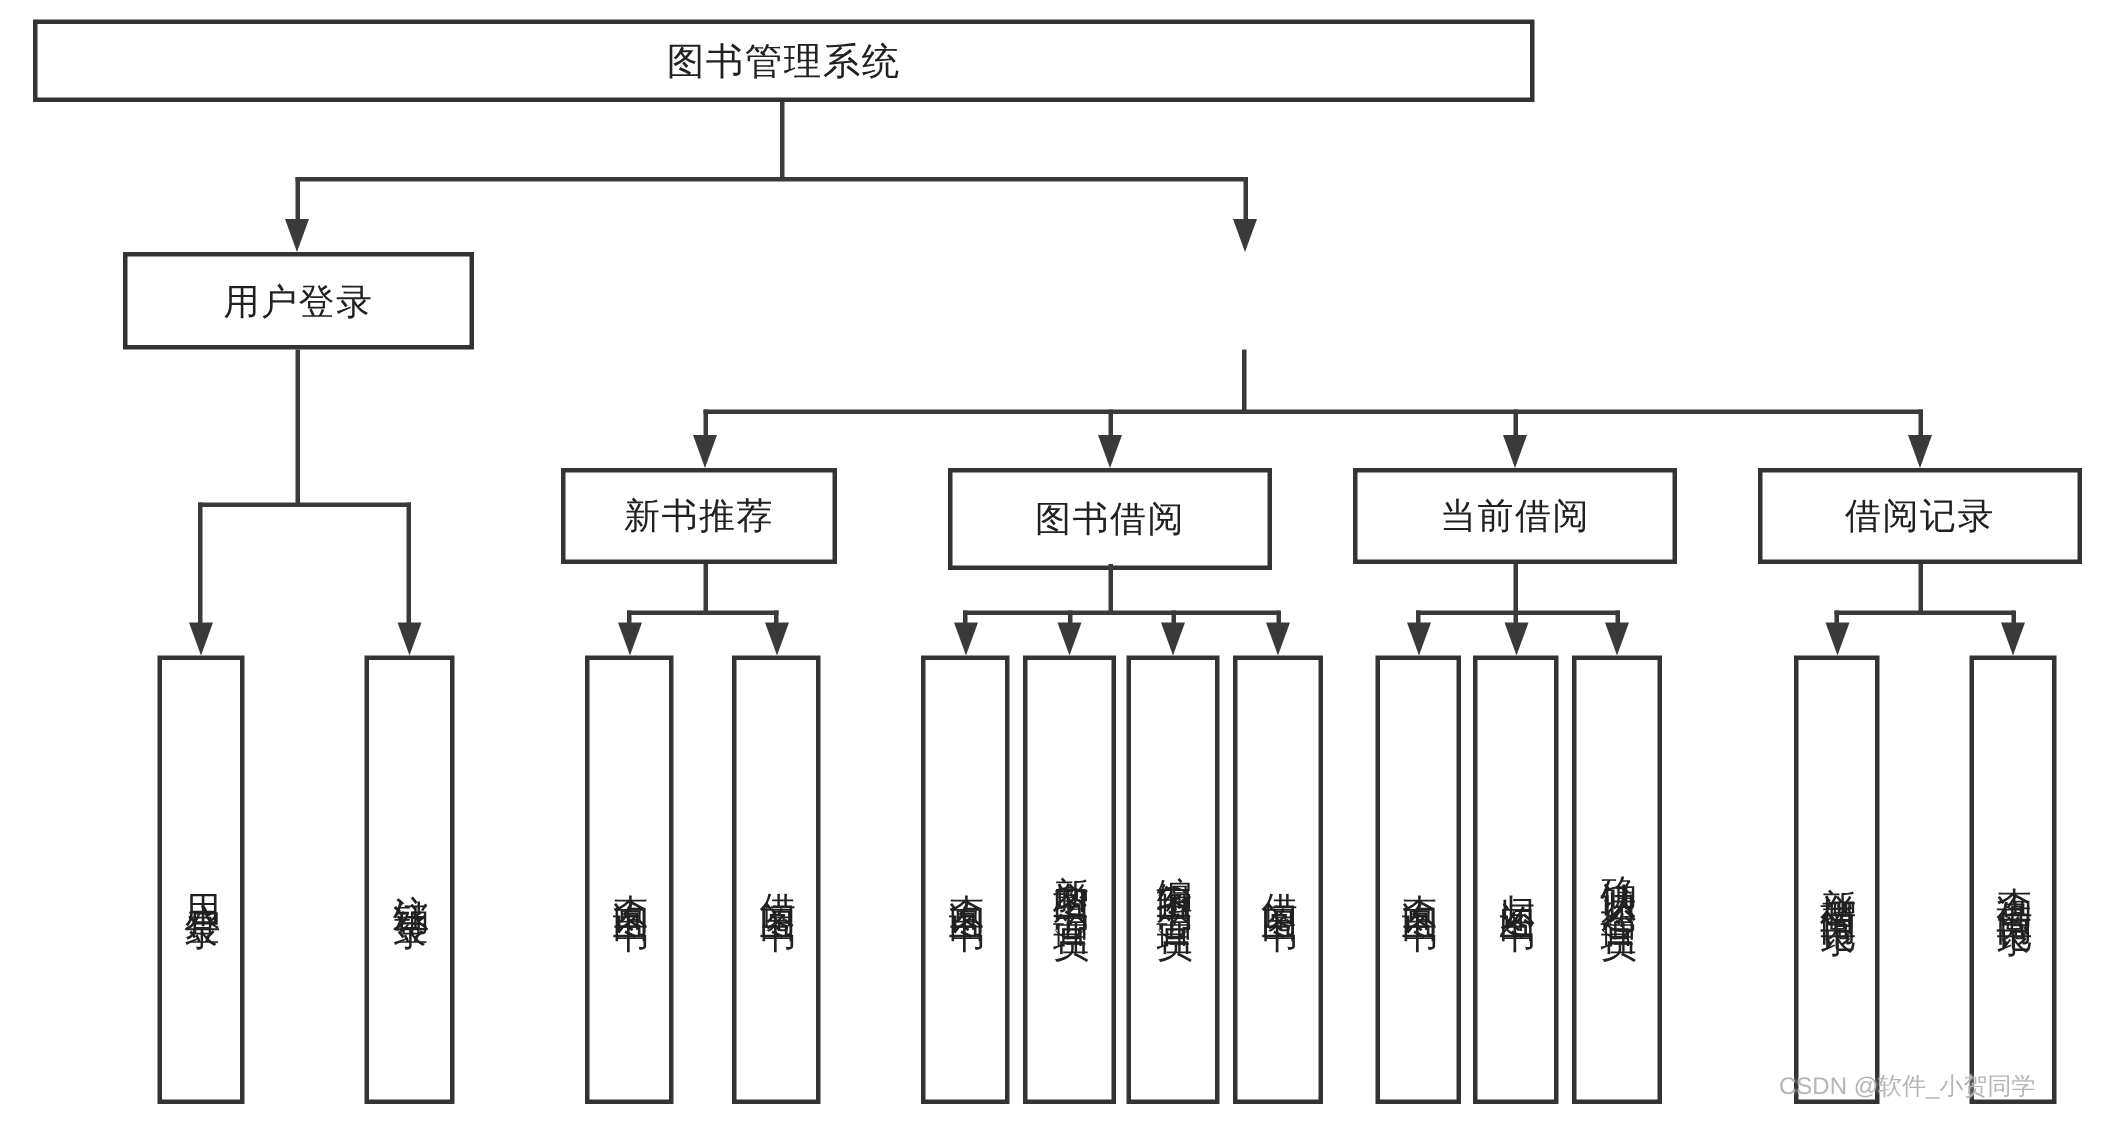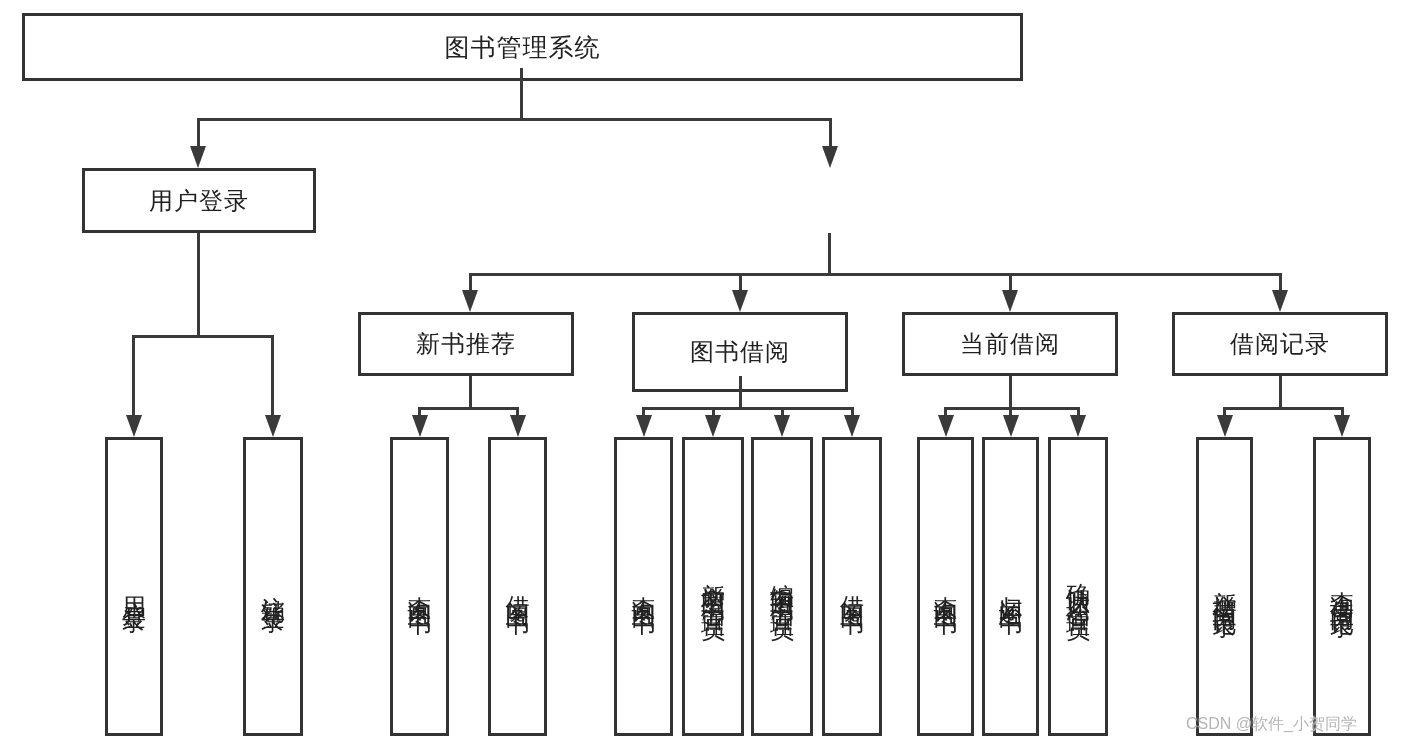--- a/index.html
+++ b/index.html
@@ -44,21 +44,21 @@
     font-size:16px;color:var(--watermark-color);
     white-space:nowrap;z-index:5;
     text-shadow:0 0 2px #ffffff;
   }
 </style>
 </head>
 <body>
 
 <div class="canvas">
 
-  <div class="hbox root" style="left:22px;top:13px;width:1001px;height:68px;">图书管理系统</div>
+  <div class="hbox root" style="left:22px;top:13px;width:1001px;height:55px;">图书管理系统</div>
 
   <div class="line" style="left:520px;top:68px;width:3px;height:52px;"></div>
   <div class="line" style="left:197px;top:118px;width:635px;height:3px;"></div>
   <div class="line" style="left:197px;top:118px;width:3px;height:30px;"></div>
   <div class="arrow" style="left:190px;top:146px;"></div>
   <div class="line" style="left:829px;top:118px;width:3px;height:30px;"></div>
   <div class="arrow" style="left:822px;top:146px;"></div>
 
   <div class="hbox" style="left:82px;top:168px;width:234px;height:65px;">用户登录</div>
 
@@ -73,22 +73,22 @@
   <div class="line" style="left:469px;top:273px;width:813px;height:3px;"></div>
   <div class="line" style="left:469px;top:273px;width:3px;height:18px;"></div>
   <div class="arrow" style="left:462px;top:290px;"></div>
   <div class="line" style="left:739px;top:273px;width:3px;height:18px;"></div>
   <div class="arrow" style="left:732px;top:290px;"></div>
   <div class="line" style="left:1009px;top:273px;width:3px;height:18px;"></div>
   <div class="arrow" style="left:1002px;top:290px;"></div>
   <div class="line" style="left:1279px;top:273px;width:3px;height:18px;"></div>
   <div class="arrow" style="left:1272px;top:290px;"></div>
 
-  <div class="hbox" style="left:358px;top:312px;width:216px;height:64px;">新书推荐</div>
-  <div class="hbox" style="left:632px;top:312px;width:216px;height:80px;">图书借阅</div>
+  <div class="hbox" style="left:374px;top:312px;width:184px;height:64px;">新书推荐</div>
+  <div class="hbox" style="left:632px;top:312px;width:216px;height:68px;">图书借阅</div>
   <div class="hbox" style="left:1172px;top:312px;width:216px;height:64px;">借阅记录</div>
   <div class="hbox" style="left:902px;top:312px;width:216px;height:64px;">当前借阅</div>
 
   <div class="line" style="left:469px;top:376px;width:3px;height:34px;"></div>
   <div class="line" style="left:739px;top:376px;width:3px;height:34px;"></div>
   <div class="line" style="left:1009px;top:376px;width:3px;height:34px;"></div>
   <div class="line" style="left:1279px;top:376px;width:3px;height:34px;"></div>
 
   <div class="line" style="left:418px;top:407px;width:101px;height:3px;"></div>
   <div class="line" style="left:642px;top:407px;width:211px;height:3px;"></div>

